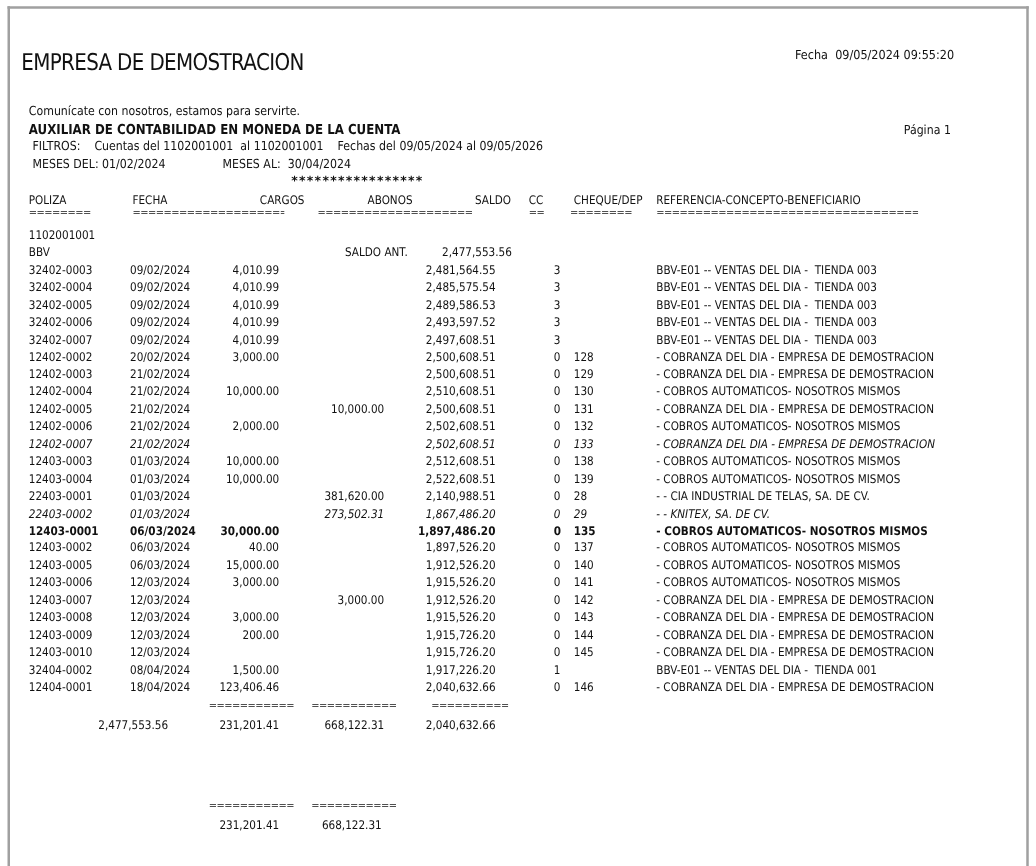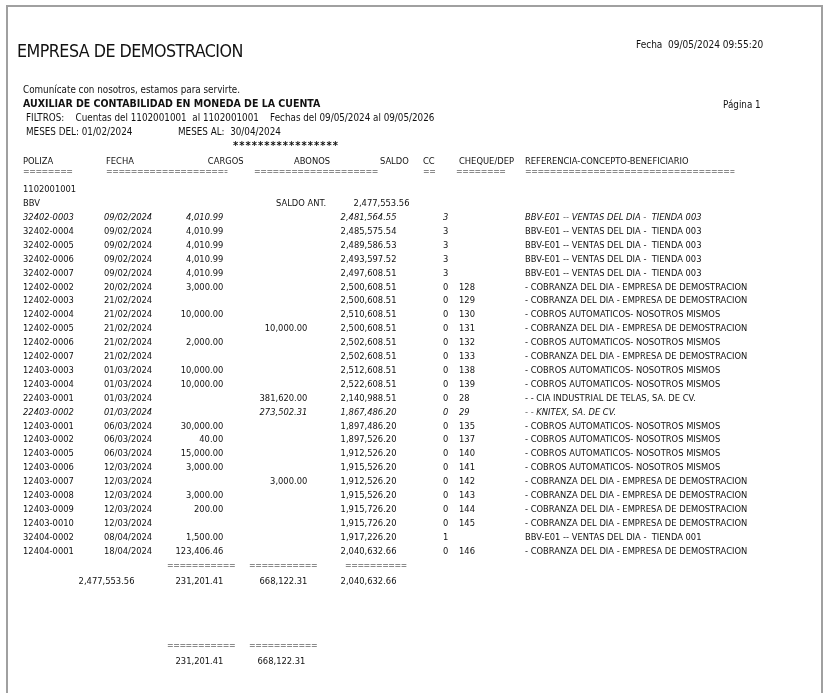--- a/index.html
+++ b/index.html
@@ -58,21 +58,21 @@
 <div class="row" style="top:183px;">
   <span class="cell l" style="left:23px;">1102001001</span>
 </div>
 <div class="row" style="top:197px;">
   <span class="cell l" style="left:23px;">BBV</span>
   <span class="cell l" style="left:276px;">SALDO ANT.</span>
   <span class="cell r" style="right:401px;">2,477,553.56</span>
 </div>
 
 <div id="ledger">
-    <div class="row" style="top: 211px; font-style: italic;">
+    <div class="row" style="top: 211px;">
       <span class="cell l" style="left:23px;">32402-0003</span>
       <span class="cell l" style="left:104px;">09/02/2024</span>
       <span class="cell r" style="right:587px;">4,010.99</span>
       <span class="cell r" style="right:503px;"></span>
       <span class="cell r" style="right:414px;">2,481,564.55</span>
       <span class="cell l" style="left:443px;">3</span>
       <span class="cell l" style="left:459px;"></span>
       <span class="cell l" style="left:525px;">BBV-E01 -- VENTAS DEL DIA -  TIENDA 003</span>
     </div>
     <div class="row" style="top: 224.9px;">
@@ -158,21 +158,21 @@
     <div class="row" style="top: 336.1px;">
       <span class="cell l" style="left:23px;">12402-0006</span>
       <span class="cell l" style="left:104px;">21/02/2024</span>
       <span class="cell r" style="right:587px;">2,000.00</span>
       <span class="cell r" style="right:503px;"></span>
       <span class="cell r" style="right:414px;">2,502,608.51</span>
       <span class="cell l" style="left:443px;">0</span>
       <span class="cell l" style="left:459px;">132</span>
       <span class="cell l" style="left:525px;">- COBROS AUTOMATICOS- NOSOTROS MISMOS</span>
     </div>
-    <div class="row" style="top: 350px;">
+    <div class="row" style="top: 350px; font-style: italic;">
       <span class="cell l" style="left:23px;">12402-0007</span>
       <span class="cell l" style="left:104px;">21/02/2024</span>
       <span class="cell r" style="right:587px;"></span>
       <span class="cell r" style="right:503px;"></span>
       <span class="cell r" style="right:414px;">2,502,608.51</span>
       <span class="cell l" style="left:443px;">0</span>
       <span class="cell l" style="left:459px;">133</span>
       <span class="cell l" style="left:525px;">- COBRANZA DEL DIA - EMPRESA DE DEMOSTRACION</span>
     </div>
     <div class="row" style="top: 363.9px;">
@@ -208,21 +208,21 @@
     <div class="row" style="top: 405.6px; font-style: italic;">
       <span class="cell l" style="left:23px;">22403-0002</span>
       <span class="cell l" style="left:104px;">01/03/2024</span>
       <span class="cell r" style="right:587px;"></span>
       <span class="cell r" style="right:503px;">273,502.31</span>
       <span class="cell r" style="right:414px;">1,867,486.20</span>
       <span class="cell l" style="left:443px;">0</span>
       <span class="cell l" style="left:459px;">29</span>
       <span class="cell l" style="left:525px;">- - KNITEX, SA. DE CV.</span>
     </div>
-    <div class="row" style="top: 419.5px;">
+    <div class="row" style="top: 419.5px; font-weight: bold;">
       <span class="cell l" style="left:23px;">12403-0001</span>
       <span class="cell l" style="left:104px;">06/03/2024</span>
       <span class="cell r" style="right:587px;">30,000.00</span>
       <span class="cell r" style="right:503px;"></span>
       <span class="cell r" style="right:414px;">1,897,486.20</span>
       <span class="cell l" style="left:443px;">0</span>
       <span class="cell l" style="left:459px;">135</span>
       <span class="cell l" style="left:525px;">- COBROS AUTOMATICOS- NOSOTROS MISMOS</span>
     </div>
     <div class="row" style="top: 433.4px;">

